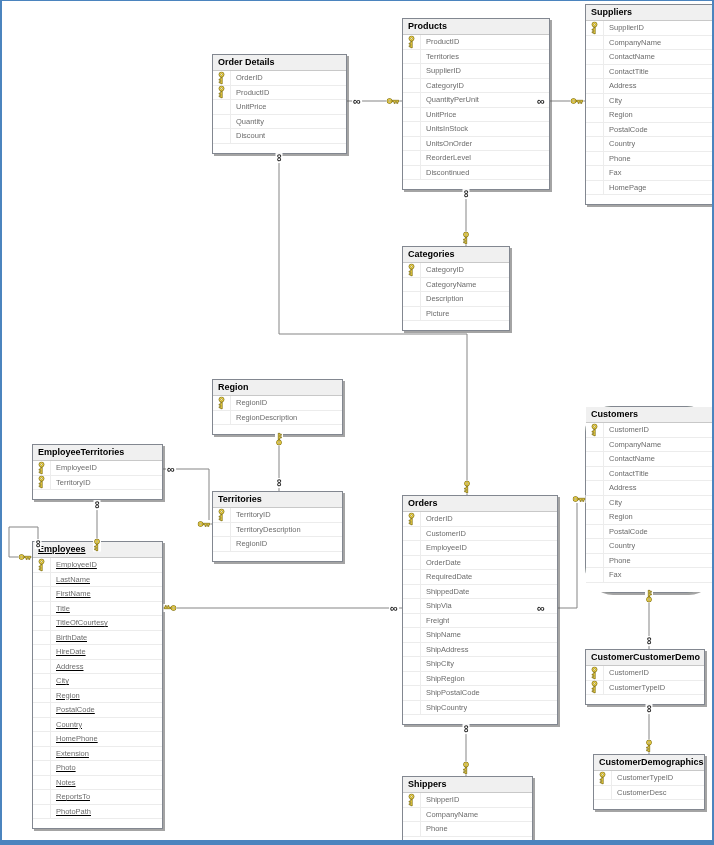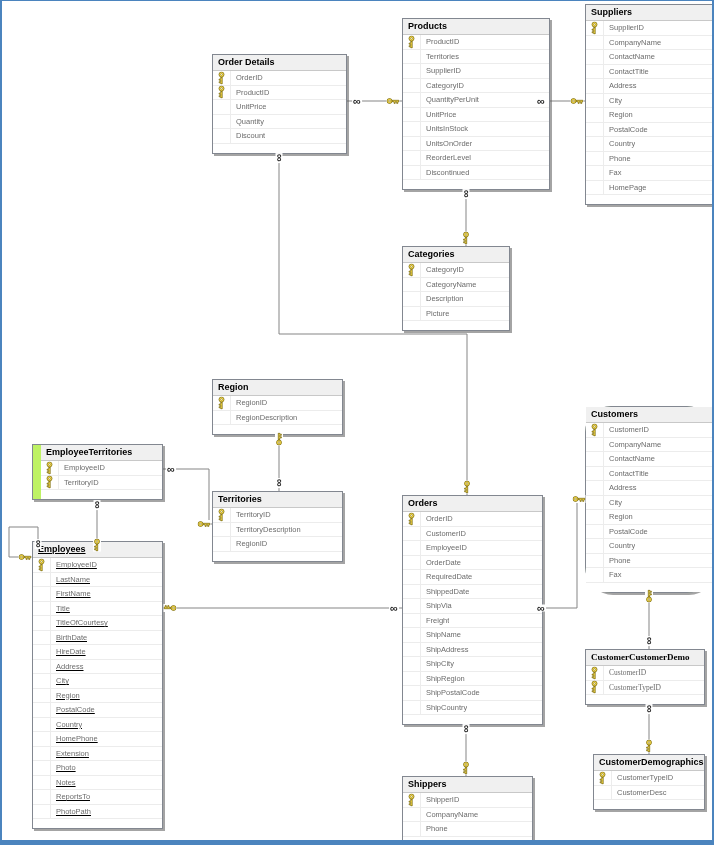--- a/index.html
+++ b/index.html
@@ -317,21 +317,21 @@
     <div class="field-name">RegionID</div>
   </div>
 
   <div class="field-row">
     <div class="icon-cell"></div>
     <div class="field-name">RegionDescription</div>
   </div>
 </div>
   </div>
 
-  <div class="db-table" style="left: 30px; top: 443px; width: 131px; padding-left: 8px;">
+  <div class="db-table" style="left: 30px; top: 443px; width: 131px;">
     <div class="tbl-title">EmployeeTerritories</div>
     <div class="tbl-body">
   <div class="field-row">
     <div class="icon-cell">
               <svg class="row-key" width="13" height="8" viewBox="0 0 13 8">
                 <g stroke="#6b5c00" stroke-width="0.7" fill="#ffe14d">
                   <path d="M5.6 3.3 H12.4 V4.7 H11.3 V6.4 H10.2 V4.7 H8.7 V6.4 H7.6 V4.7 H5.6 Z"></path>
                   <circle cx="3" cy="4" r="2.5"></circle>
                 </g>
                 <circle cx="3" cy="4" r="0.9" fill="#fff" stroke="#6b5c00" stroke-width="0.5"></circle>
@@ -479,21 +479,21 @@
     <div class="field-name">ReportsTo</div>
   </div>
 
   <div class="field-row">
     <div class="icon-cell"></div>
     <div class="field-name">PhotoPath</div>
   </div>
 </div>
   </div>
 
-  <div class="db-table" style="left: 400px; top: 494px; width: 141px;">
+  <div class="db-table" style="left: 400px; top: 494px; width: 156px;">
     <div class="tbl-title">Orders</div>
     <div class="tbl-body">
   <div class="field-row">
     <div class="icon-cell">
               <svg class="row-key" width="13" height="8" viewBox="0 0 13 8">
                 <g stroke="#6b5c00" stroke-width="0.7" fill="#ffe14d">
                   <path d="M5.6 3.3 H12.4 V4.7 H11.3 V6.4 H10.2 V4.7 H8.7 V6.4 H7.6 V4.7 H5.6 Z"></path>
                   <circle cx="3" cy="4" r="2.5"></circle>
                 </g>
                 <circle cx="3" cy="4" r="0.9" fill="#fff" stroke="#6b5c00" stroke-width="0.5"></circle>
@@ -630,21 +630,21 @@
     <div class="field-name">Phone</div>
   </div>
 
   <div class="field-row">
     <div class="icon-cell"></div>
     <div class="field-name">Fax</div>
   </div>
 </div>
   </div>
 
-  <div class="db-table" style="left: 583px; top: 648px; width: 120px; font-family: Liberation Serif, serif;">
+  <div class="db-table" style="left: 583px; top: 648px; width: 120px;">
     <div class="tbl-title">CustomerCustomerDemo</div>
     <div class="tbl-body">
   <div class="field-row">
     <div class="icon-cell">
               <svg class="row-key" width="13" height="8" viewBox="0 0 13 8">
                 <g stroke="#6b5c00" stroke-width="0.7" fill="#ffe14d">
                   <path d="M5.6 3.3 H12.4 V4.7 H11.3 V6.4 H10.2 V4.7 H8.7 V6.4 H7.6 V4.7 H5.6 Z"></path>
                   <circle cx="3" cy="4" r="2.5"></circle>
                 </g>
                 <circle cx="3" cy="4" r="0.9" fill="#fff" stroke="#6b5c00" stroke-width="0.5"></circle>

